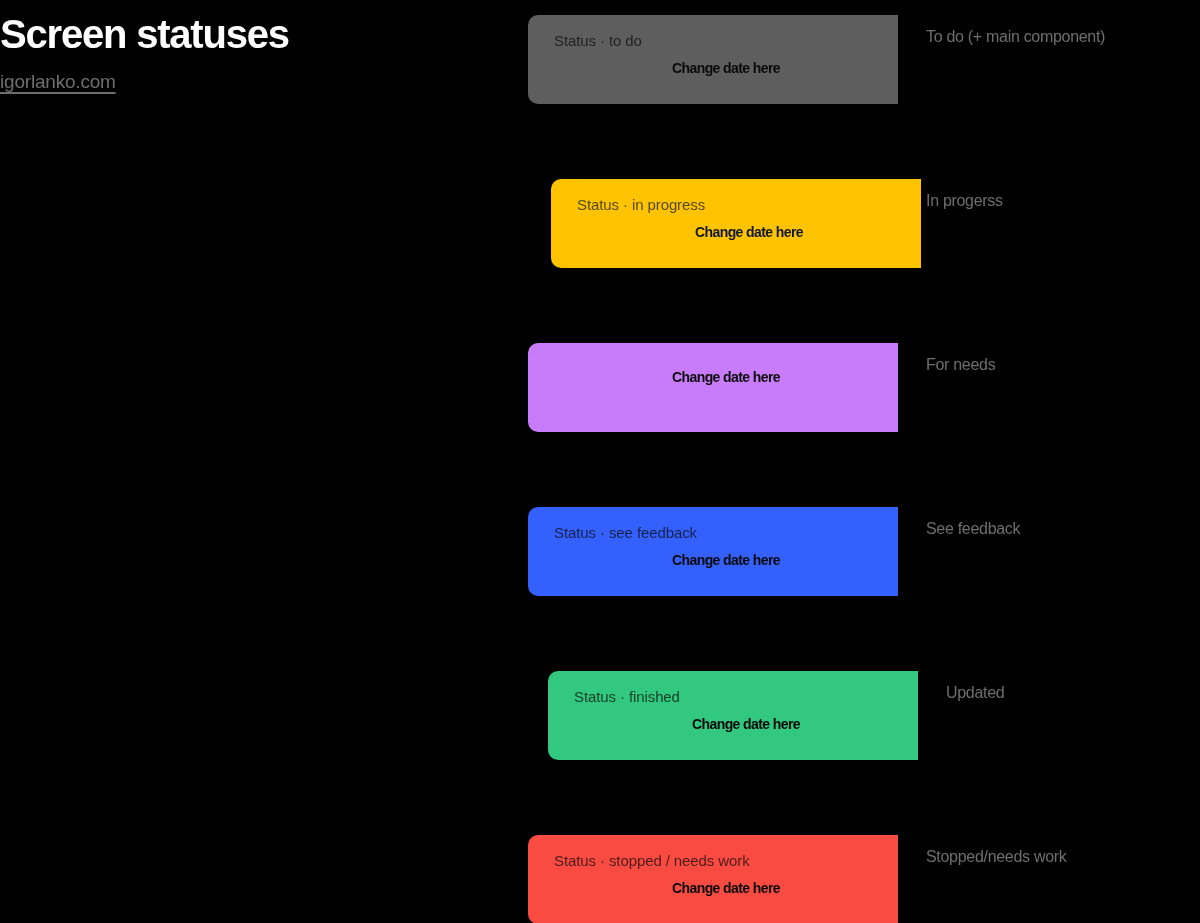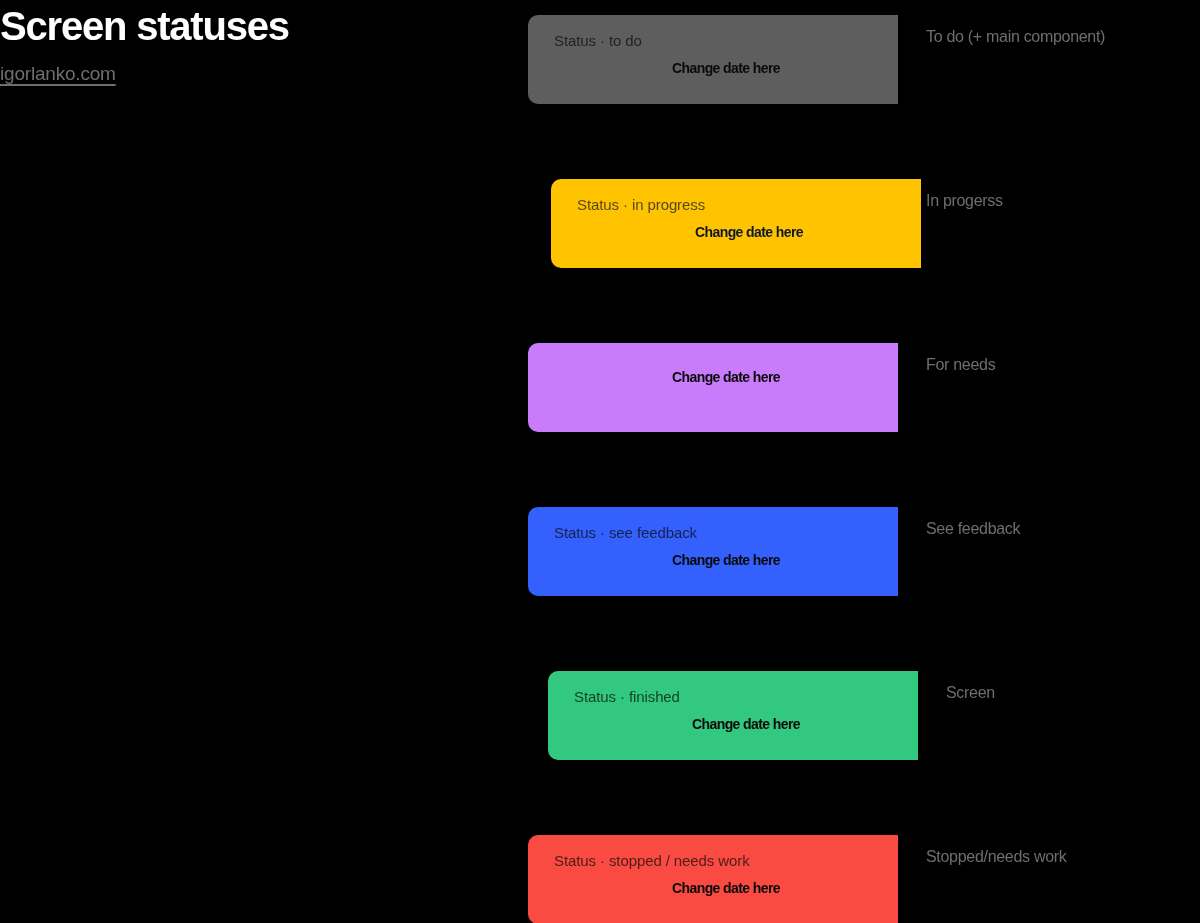--- a/index.html
+++ b/index.html
@@ -13,21 +13,21 @@
 
   body {
     font-family: "Liberation Sans", sans-serif;
     position: relative;
   }
 
   
   .header-block {
     position: absolute;
     left: 0px;
-    top: 4px;
+    top: 12px;
     width: 480px;
   }
 
   .page-title {
     font-size: 40px;
     line-height: 44px;
     font-weight: 700;
     letter-spacing: -1.2px;
     color: #ffffff;
     white-space: nowrap;
@@ -138,21 +138,21 @@
         <div class="status-meta">Status  ·  see feedback</div>
         <div class="status-main">Change date here</div>
       </div>
       <div class="row-label">See feedback</div>
     </div>
     <div class="status-row" style="top: 671px; margin-left: 20px;">
       <div class="status-card" style="background: rgb(50, 200, 127); color: rgb(10, 10, 10);">
         <div class="status-meta">Status  ·  finished</div>
         <div class="status-main">Change date here</div>
       </div>
-      <div class="row-label">Screen</div>
+      <div class="row-label">Updated</div>
     </div>
     <div class="status-row" style="top: 835px;">
       <div class="status-card" style="background: rgb(250, 75, 66); color: rgb(10, 10, 10);">
         <div class="status-meta">Status  ·  stopped / needs work</div>
         <div class="status-main">Change date here</div>
       </div>
       <div class="row-label">Stopped/needs work</div>
     </div>
   </div>
 

